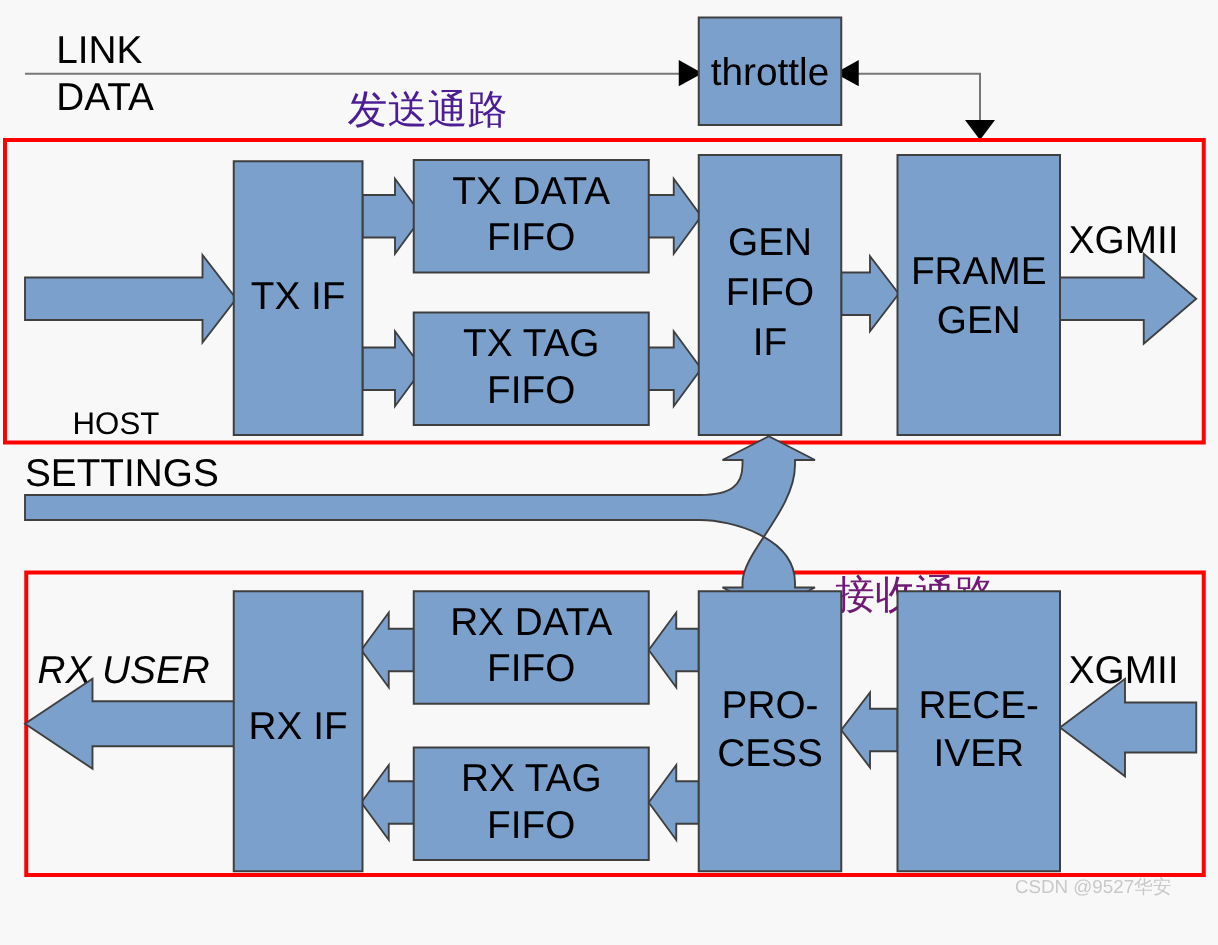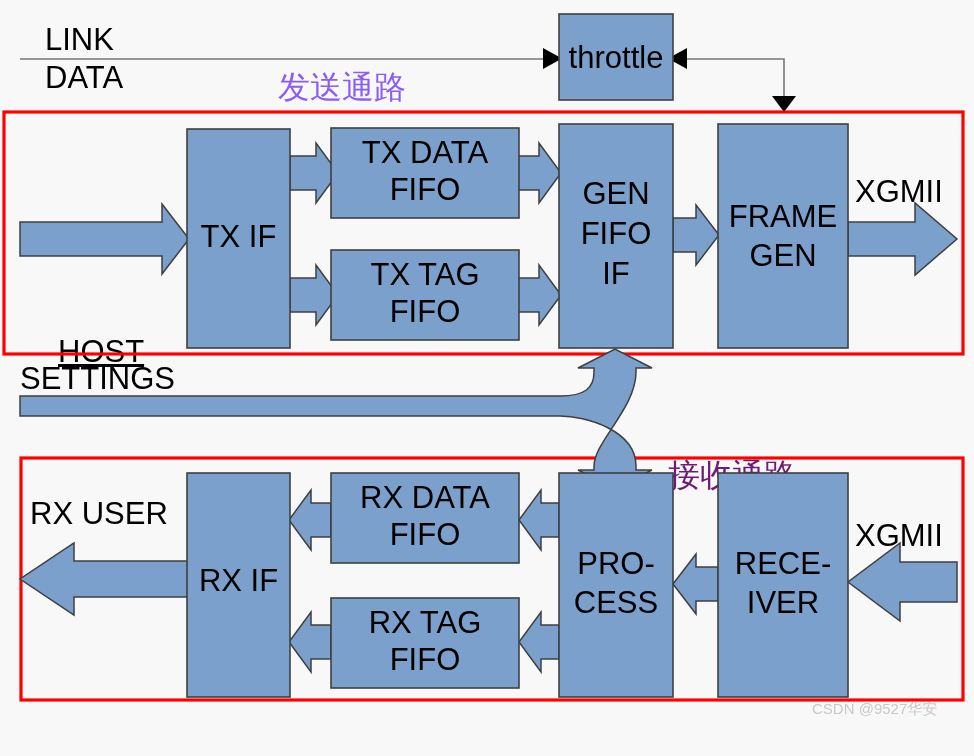--- a/index.html
+++ b/index.html
@@ -46,31 +46,31 @@
 </head>
 <body>
 
 <div id="stage">
 
   <div style="position:absolute;left:45px;top:21px;font-size:31px;line-height:38px;">
     <div>LINK</div>
     <div>DATA</div>
   </div>
 
-  <div style="position:absolute;left:278px;top:69px;font-size:32px;color:#8b5cf6;line-height:36px;">发送通路</div>
-
-
-  <div style="position:absolute;left:58px;top:332px;font-size:31px;line-height:39px;text-decoration:underline;">HOST</div>
+  <div style="position:absolute;left:278px;top:69px;font-size:32px;color:#4c1d95;line-height:36px;">发送通路</div>
+
+
+  <div style="position:absolute;left:58px;top:320px;font-size:25px;line-height:39px;">HOST</div>
   <div style="position:absolute;left:20px;top:359px;font-size:31px;line-height:39px;text-align:center;">SETTINGS</div>
 
   <div style="position:absolute;left:855px;top:174px;font-size:31px;line-height:36px;">XGMII</div>
 
   <div style="position:absolute;left:668px;top:410px;font-size:32px;color:#701a75;line-height:36px;margin-top:47px;">接收通路</div>
 
-  <div style="position:absolute;left:30px;top:496px;font-size:31px;line-height:36px;">RX USER</div>
+  <div style="position:absolute;left:30px;top:518px;font-size:31px;line-height:36px;font-style:italic;">RX USER</div>
 
   <div style="position:absolute;left:855px;top:518px;font-size:31px;line-height:36px;">XGMII</div>
 
   <div style="position:absolute;left:812px;top:700px;font-size:15px;color:#c9c9c9;">CSDN @9527华安</div>
 
   <svg width="974" height="756" viewBox="0 0 974 756">
 
     <g>
       <line class="hairline" x1="20" y1="59" x2="546" y2="59"></line>
       <polygon class="thin-head" points="543,48 562,58.5 543,69"></polygon>

